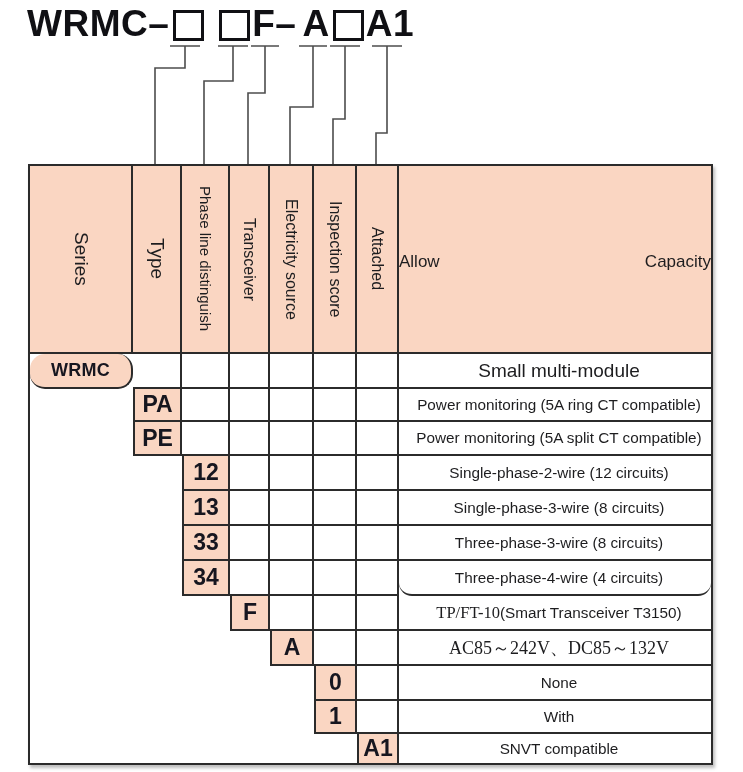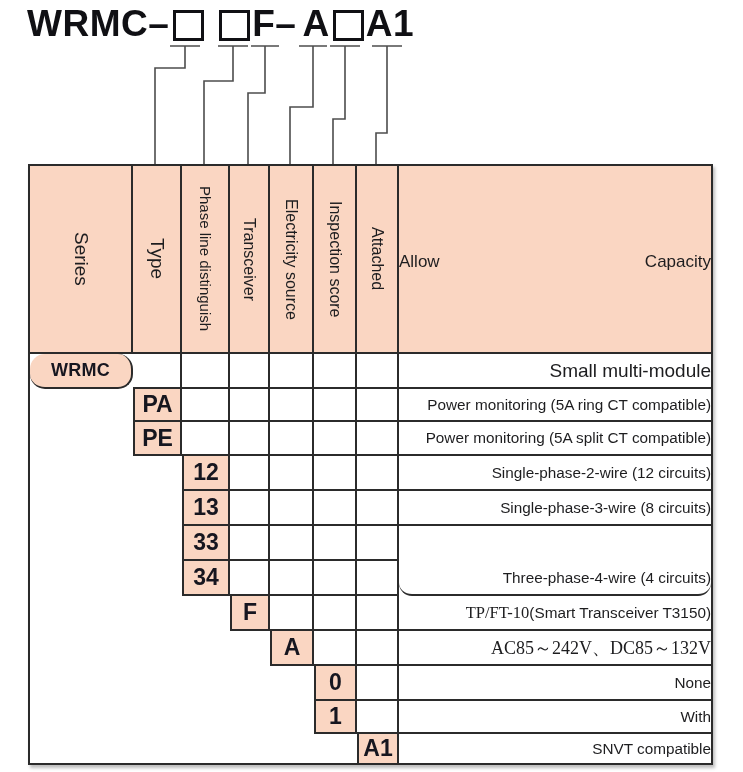--- a/index.html
+++ b/index.html
@@ -44,21 +44,21 @@
   .hcell.c1 .vtext,.hcell.c2 .vtext{font-size:19px;}
   .hcell.c3 .vtext{font-size:15px;}
   .hcell.c8{border-right:none;flex-direction:row;justify-content:space-between;
             padding:32px 0 26px 0;font-size:17px;}
   .cell{display:flex;align-items:center;justify-content:center;
         border-right:2px solid var(--bc);border-bottom:2px solid var(--bc);background:#fff;}
   .cell.hl{background:var(--peach);font-weight:700;font-size:23px;color:var(--code);}
   .cell.hl.lg{font-size:18px;letter-spacing:.3px;border-radius:15px;}
   .cell.bl{border-left:2px solid var(--bc);}
   .spacer{background:#fff;border:none;}
-  .desc{display:flex;align-items:center;justify-content:flex-end;
+  .desc{display:flex;align-items:center;justify-content:center;
         border-bottom:2px solid var(--bc);background:#fff;
         padding-left:8px;font-size:15.3px;white-space:nowrap;overflow:hidden;}
   .desc.lg{font-size:19px;}
   .desc.serif{font-size:18px;}
   .seg-serif{font-family:"Liberation Serif",serif;font-size:1.08em;}
   .desc.serif .seg-serif{font-size:1em;}
   .nobb{border-bottom:none !important;}
 </style>
 </head>
 <body>
@@ -160,20 +160,23 @@
       <div class="cell" style="grid-area: 6 / 7;"></div>
       <div class="desc" style="grid-area: 6 / 8;">
         <span>Single-phase-3-wire (8 circuits)</span>
       </div>
       <div class="spacer" style="grid-area: 7 / 1 / auto / 3;"></div>
       <div class="cell hl bl" style="grid-area: 7 / 3;">33</div>
       <div class="cell" style="grid-area: 7 / 4;"></div>
       <div class="cell" style="grid-area: 7 / 5;"></div>
       <div class="cell" style="grid-area: 7 / 6;"></div>
       <div class="cell" style="grid-area: 7 / 7;"></div>
+      <div class="desc" style="grid-area: 7 / 8;">
+        <span>Three-phase-3-wire (8 circuits)</span>
+      </div>
       <div class="spacer" style="grid-area: 8 / 1 / auto / 3;"></div>
       <div class="cell hl bl" style="grid-area: 8 / 3;">34</div>
       <div class="cell" style="grid-area: 8 / 4;"></div>
       <div class="cell" style="grid-area: 8 / 5;"></div>
       <div class="cell" style="grid-area: 8 / 6;"></div>
       <div class="cell" style="grid-area: 8 / 7;"></div>
       <div class="desc" style="grid-area: 8 / 8; border-radius: 13px;">
         <span>Three-phase-4-wire (4 circuits)</span>
       </div>
       <div class="spacer" style="grid-area: 9 / 1 / auto / 4;"></div>

